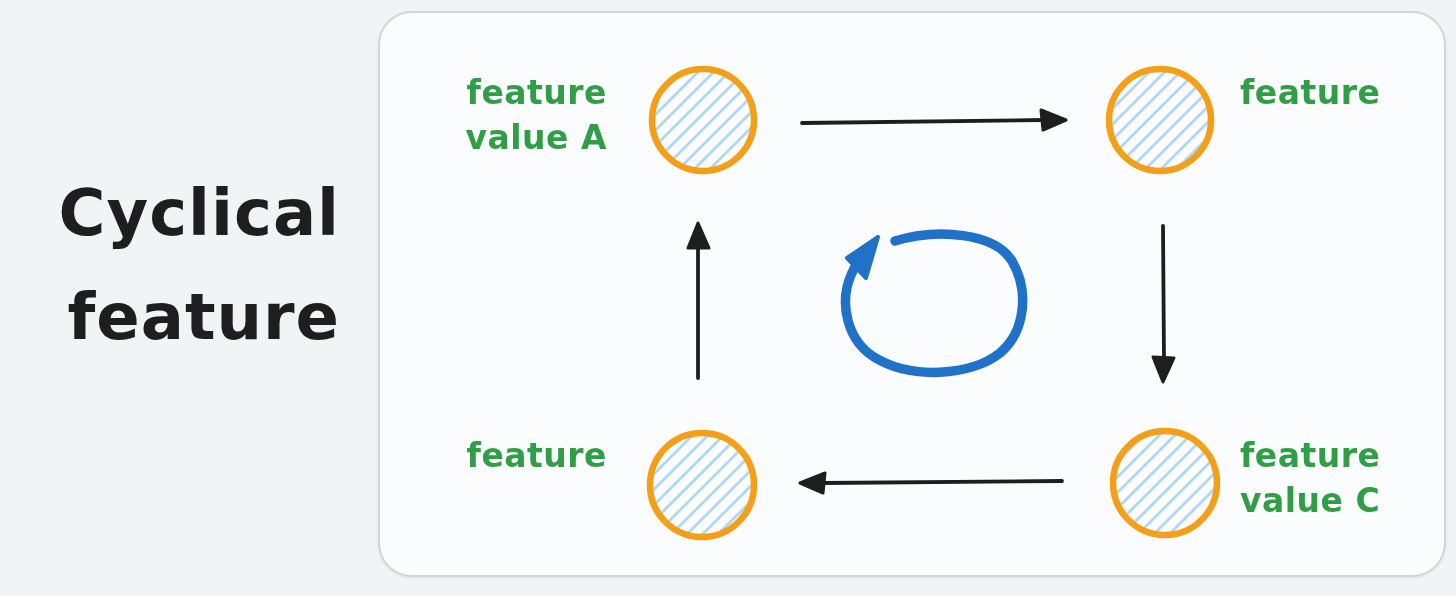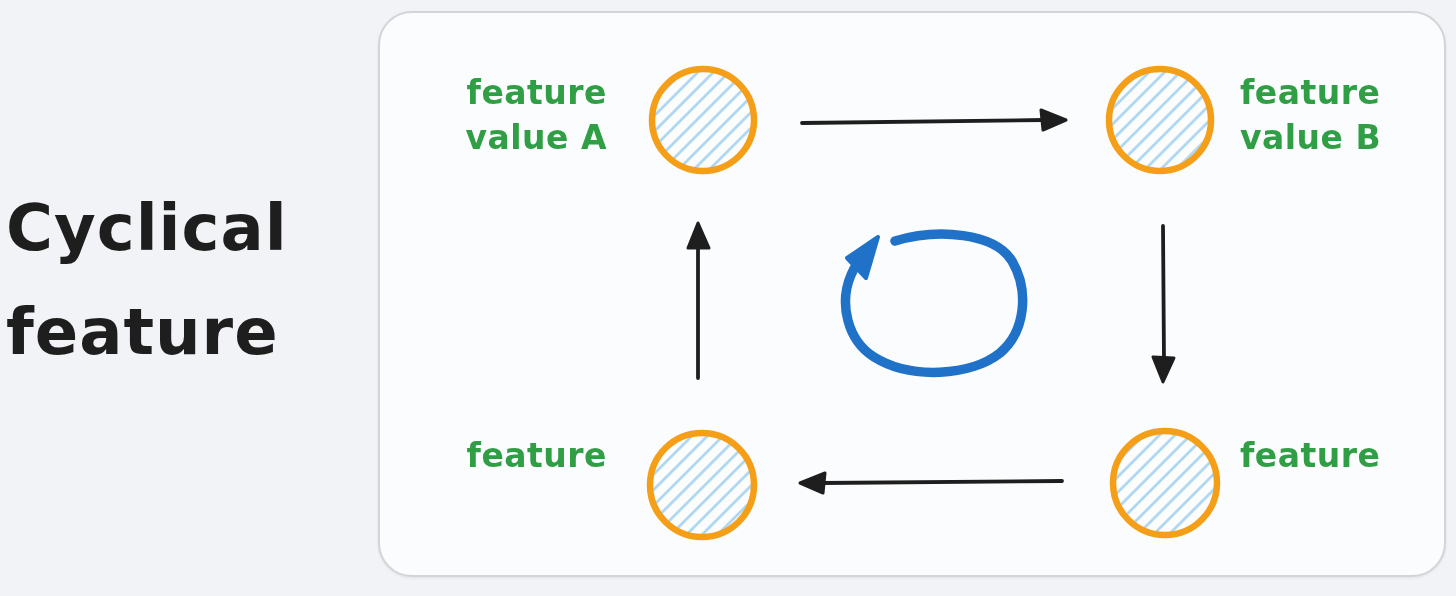--- a/index.html
+++ b/index.html
@@ -7,22 +7,22 @@
   body {
     background: #f2f3f6;
     font-family: "DejaVu Sans", "Liberation Sans", sans-serif;
     overflow: hidden;
     position: relative;
   }
   .stage { position: absolute; left: 0; top: 0; width: 1456px; height: 596px; }
 
   .title {
     position: absolute;
-    left: 6px; top: 176px; width: 334px;
-    text-align: left;
+    left: 6px; top: 161px; width: 334px;
+    text-align: right;
     font-size: 64px;
     font-weight: 700;
     color: #1e1e1e;
     line-height: 104px;
     letter-spacing: 1px;
   }
 
   .card {
     position: absolute;
     left: 378px; top: 11px;
@@ -61,25 +61,25 @@
 
   <div class="card"></div>
 
   <div class="node-label label-a">
     <div>feature</div>
     <div>value A</div>
   </div>
 
   <div class="node-label label-b">
     <div>feature</div>
-    <div>value B</div>
   </div>
 
   <div class="node-label label-c">
     <div>feature</div>
+    <div>value C</div>
   </div>
 
   <div class="node-label label-d">
     <div>feature</div>
   </div>
 
   <svg class="overlay" viewBox="0 0 1456 596">
     <defs>
       <pattern id="hatch" width="11" height="11" patternUnits="userSpaceOnUse" patternTransform="rotate(-45)">
         <rect width="11" height="11" fill="#fdfdfe"></rect>

